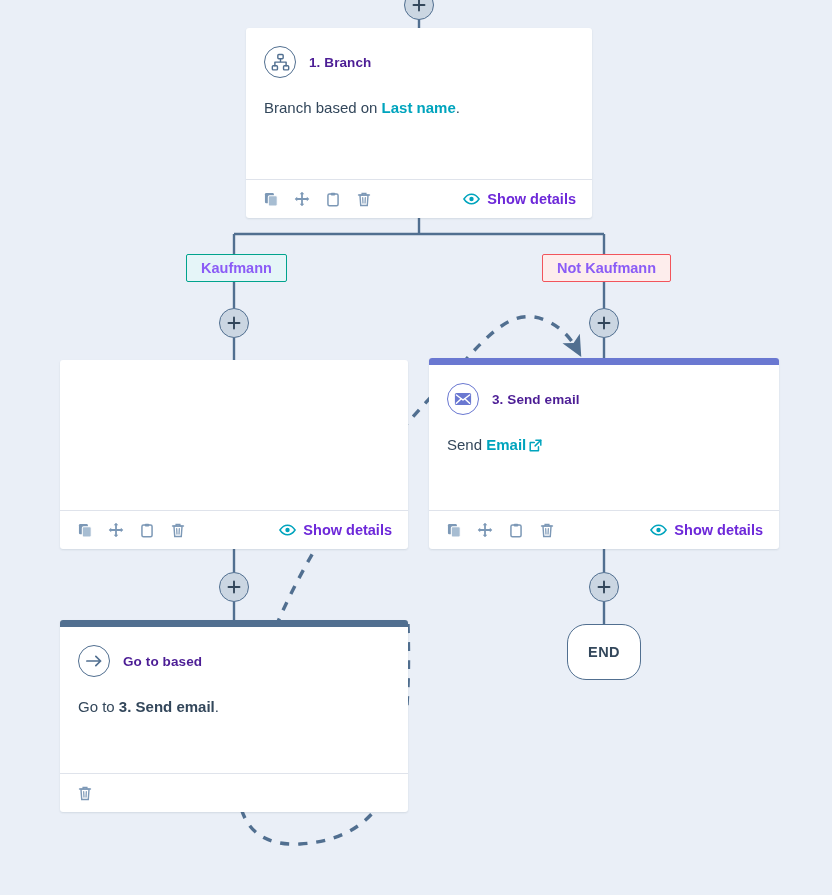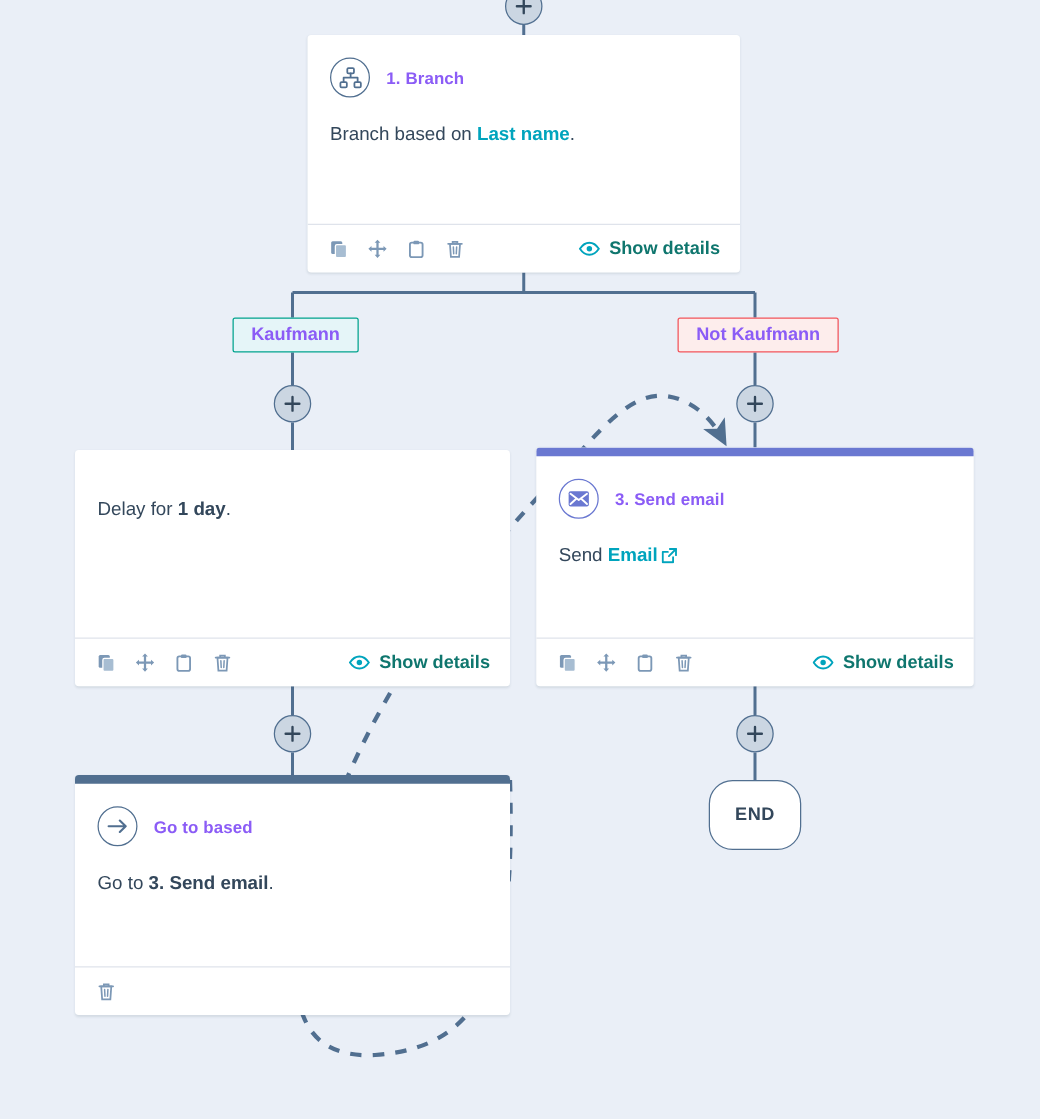--- a/index.html
+++ b/index.html
@@ -70,21 +70,21 @@
     align-items: center;
     justify-content: center;
     flex: none;
     box-sizing: border-box;
     background: #fff;
   }
   .card-icon.purple { border-color: #6A78D1; }
   .card-title {
     font-size: 13.5px;
     font-weight: bold;
-    color: #8b5cf6;
+    color: #4c1d95;
     letter-spacing: .1px;
   }
   .card-desc {
     margin-top: 20px;
     font-size: 15px;
     color: #33475B;
     line-height: 1.3;
   }
   .card-desc b { font-weight: bold; }
   .card-desc .link {
@@ -116,21 +116,21 @@
     height: 18px;
     display: flex;
     align-items: center;
     justify-content: center;
     cursor: pointer;
   }
   .show-details {
     display: flex;
     align-items: center;
     gap: 7px;
-    color: #0f766e;
+    color: #6d28d9;
     font-size: 14.5px;
     font-weight: bold;
     cursor: pointer;
   }
 
   
   .branch-label {
     position: absolute;
     box-sizing: border-box;
     height: 28px;
@@ -317,23 +317,20 @@
     </svg>
   </div>
   <div class="plus" style="left:589px; top:572px;">
     <svg width="14" height="14" viewBox="0 0 14 14">
       <path d="M7,1.5 L7,12.5 M1.5,7 L12.5,7" stroke="#33475B" stroke-width="1.9" stroke-linecap="round"></path>
     </svg>
   </div>
 
   <div class="node card" style="left:60px; top:360px; width:348px; height:189px;">
     <div class="card-body">
-      <div class="card-desc">
-        <span>Delay for </span><b>1 day</b><span>.</span>
-      </div>
     </div>
     <div class="card-footer">
       <div class="footer-tools">
         <span class="tool">
           <svg width="15" height="15" viewBox="0 0 16 16">
             <rect x="1" y="1" width="9.5" height="11" rx="1.3" fill="#7C98B6"></rect>
             <rect x="4.6" y="4" width="9.5" height="11" rx="1.3" fill="#A7BDD2" stroke="#FFFFFF" stroke-width="1.1"></rect>
           </svg>
         </span>
         <span class="tool">

